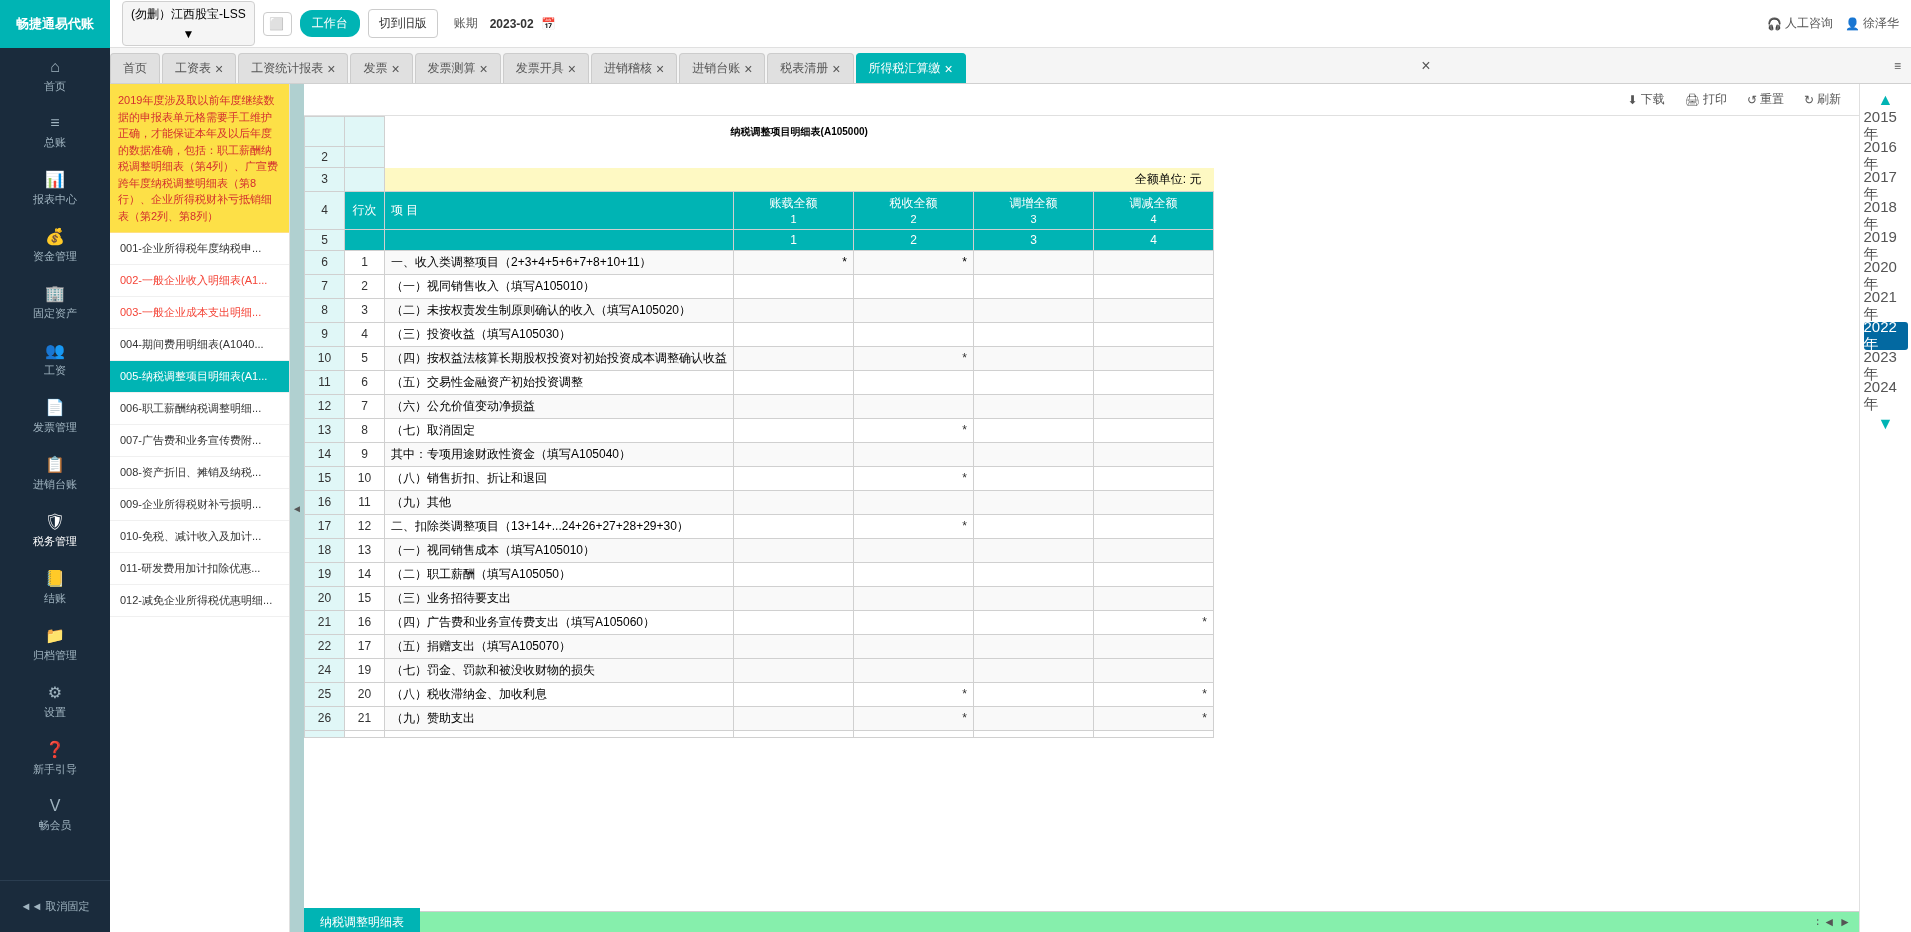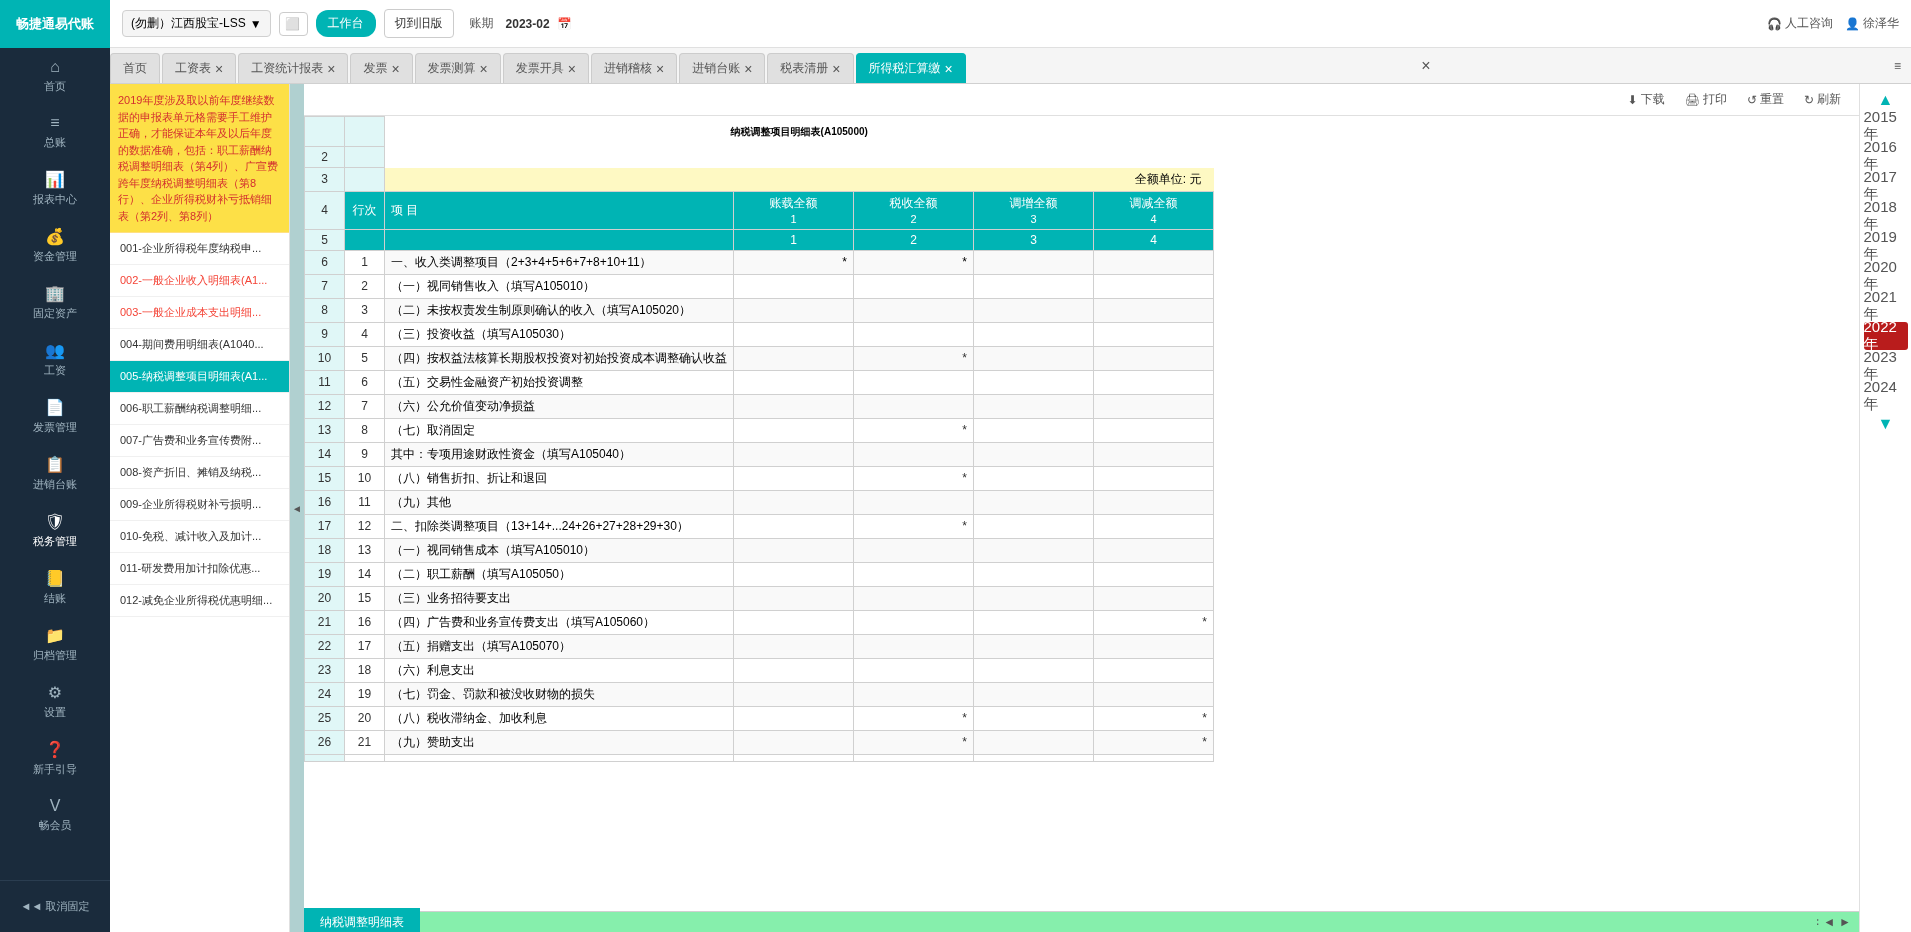--- a/index.html
+++ b/index.html
@@ -15,21 +15,21 @@
     .sidebar-item:hover, .sidebar-item.active { color: white; }
     .sidebar-item .icon { font-size: 16px; }
     .sidebar-bottom { margin-top: auto; padding: 8px 0; border-top: 1px solid #2a3d50; }
     .sidebar-bottom .sidebar-item { color: #a0b4c0; }
 
     
     .main-content { flex: 1; display: flex; flex-direction: column; overflow: hidden; }
 
     
     .topbar { height: 48px; background: white; display: flex; align-items: center; padding: 0 12px; gap: 8px; border-bottom: 1px solid #e0e0e0; }
-    .topbar-company { display: flex; align-items: center; gap: 4px; background: #f5f5f5; border: 1px solid #d0d0d0; border-radius: 4px; padding: 4px 8px; font-size: 12px; }
+    .topbar-company { display: flex; align-items: center; gap: 4px; background: #f5f5f5; border: 1px solid #d0d0d0; border-radius: 4px; padding: 4px 8px; font-size: 12px; flex-direction: column; }
     .topbar-btn { background: #00b4b4; color: white; border: none; border-radius: 12px; padding: 5px 12px; cursor: pointer; font-size: 12px; }
     .topbar-btn-outline { background: white; color: #333; border: 1px solid #ccc; border-radius: 4px; padding: 5px 10px; cursor: pointer; font-size: 12px; }
     .topbar-right { margin-left: auto; display: flex; align-items: center; gap: 12px; font-size: 12px; color: #555; }
 
     
     .tabbar { height: 36px; background: #f5f5f5; display: flex; align-items: flex-end; border-bottom: 1px solid #d0d0d0; overflow: hidden; }
     .tab { height: 30px; padding: 0 12px; display: flex; align-items: center; gap: 4px; background: #e0e0e0; border: 1px solid #ccc; border-bottom: none; border-radius: 4px 4px 0 0; cursor: pointer; font-size: 12px; color: #555; margin-right: 2px; white-space: nowrap; }
     .tab.active { background: #00b4b4; color: white; border-color: #00b4b4; }
     .tab .close { color: inherit; font-size: 14px; line-height: 1; }
     .tabbar-close { margin-left: auto; padding: 0 10px; font-size: 16px; cursor: pointer; color: #555; align-self: center; }
@@ -67,21 +67,21 @@
     .asterisk { color: #333; }
 
     
     .bottom-tabbar { height: 21px; background: #86efac; display: flex; align-items: center; border-top: 1px solid #d0d0d0; }
     .bottom-tab { padding: 0 16px; height: 28px; display: flex; align-items: center; background: #00b4b4; color: white; font-size: 12px; cursor: pointer; }
     .bottom-nav { display: flex; align-items: center; margin-left: auto; padding-right: 8px; gap: 4px; color: #555; font-size: 12px; }
 
     
     .year-panel { width: 52px; background: white; border-left: 1px solid #e0e0e0; display: flex; flex-direction: column; align-items: center; padding-top: 4px; flex-shrink: 0; }
     .year-item { width: 44px; height: 28px; display: flex; align-items: center; justify-content: center; font-size: 15px; color: #555; cursor: pointer; border-radius: 3px; margin-bottom: 2px; }
-    .year-item.active { background: #b91c1c; color: white; border-radius: 3px; }
+    .year-item.active { background: #0369a1; color: white; border-radius: 3px; }
     .year-up, .year-down { width: 44px; height: 24px; display: flex; align-items: center; justify-content: center; cursor: pointer; color: #00b4b4; font-size: 16px; }
 
     
     ::-webkit-scrollbar { width: 8px; height: 8px; }
     ::-webkit-scrollbar-track { background: #f0f0f0; }
     ::-webkit-scrollbar-thumb { background: #c0c0c0; border-radius: 4px; }
   </style>
 </head>
 <body>
 
@@ -459,29 +459,20 @@
             </tr>
             <tr class="row-even">
               <td class="col-row-num">22</td>
               <td class="col-hangci" style="background:white; color:#333;">17</td>
               <td>（五）捐赠支出（填写A105070）</td>
               <td class="data-cell"></td>
               <td class="data-cell"></td>
               <td class="data-cell"></td>
               <td class="data-cell"></td>
             </tr>
-            <tr class="row-odd">
-              <td class="col-row-num">23</td>
-              <td class="col-hangci" style="background:white; color:#333;">18</td>
-              <td>（六）利息支出</td>
-              <td class="data-cell"></td>
-              <td class="data-cell"></td>
-              <td class="data-cell"></td>
-              <td class="data-cell"></td>
-            </tr>
             <tr class="row-even">
               <td class="col-row-num">24</td>
               <td class="col-hangci" style="background:white; color:#333;">19</td>
               <td>（七）罚金、罚款和被没收财物的损失</td>
               <td class="data-cell"></td>
               <td class="data-cell"></td>
               <td class="data-cell"></td>
               <td class="data-cell"></td>
             </tr>
             <tr class="row-odd">

